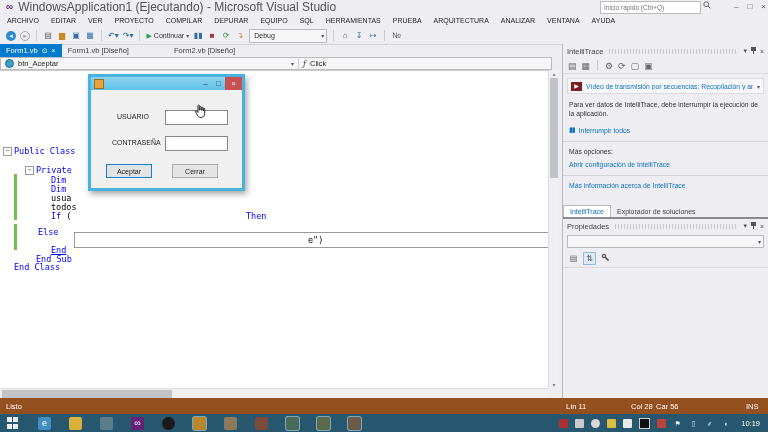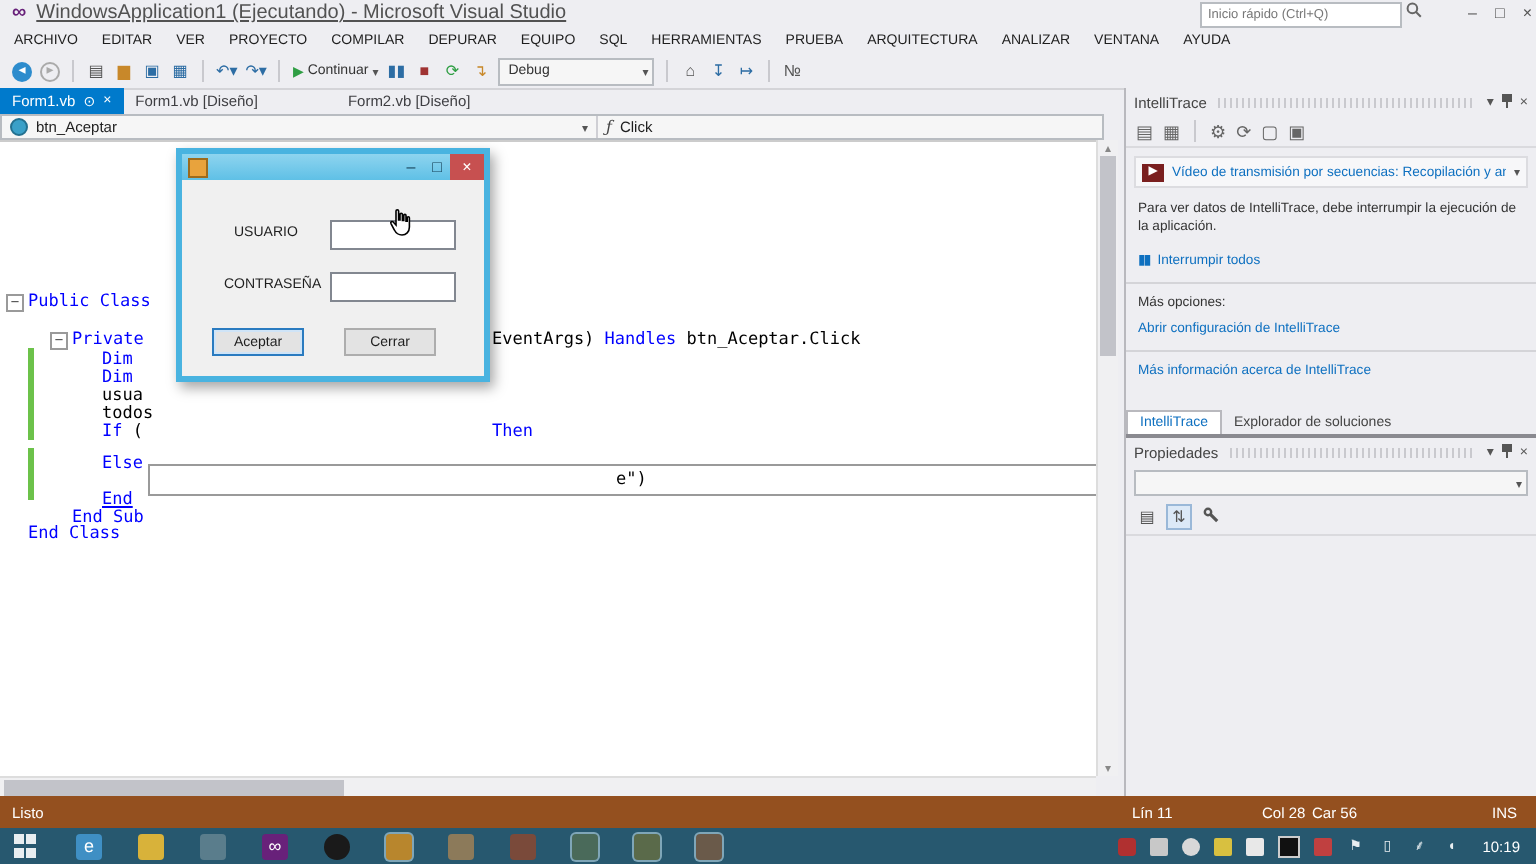--- a/index.html
+++ b/index.html
@@ -3,21 +3,21 @@
 <meta charset="utf-8">
 <style>
   html,body{margin:0;padding:0;background:#555;}
   .screen{position:relative;width:768px;height:432px;background:#eeeef2;
     font-family:"Liberation Sans",sans-serif;overflow:hidden;font-size:8px;color:#1e1e1e;}
   .abs{position:absolute;}
 
   
   .titlebar{position:absolute;left:0;top:0;width:768px;height:13px;background:#eeeef2;display:flex;align-items:center;}
   .vs-logo{color:#68217a;font-weight:bold;font-size:10px;margin:0 5px 0 6px;line-height:10px;}
-  .win-title{font-size:10px;color:#525252;text-decoration:underline;}
+  .win-title{font-size:12px;color:#525252;}
   .quick-launch{position:absolute;left:600px;top:1px;width:96px;height:11px;background:#fff;
     border:1px solid #b8bcc1;font-size:6.5px;color:#777;display:flex;align-items:center;padding-left:3px;}
   .win-btns{position:absolute;right:2px;top:0;display:flex;gap:9px;color:#555;font-size:8px;align-items:center;height:13px;}
   .qmag{position:absolute;left:703px;top:1px;}
 
   
   .menubar{position:absolute;left:0;top:13px;width:768px;height:14px;display:flex;gap:12px;align-items:center;padding-left:7px;font-size:7px;color:#1e1e1e;}
   .menubar span{cursor:default;}
 
   
@@ -218,30 +218,29 @@
 
   <div class="editor">
     <span class="fold" style="left:3px;top:76px;">−</span>
     <span class="fold" style="left:25px;top:95px;">−</span>
     <div class="chbar" style="top:103px;height:46px;"></div>
     <div class="chbar" style="top:153px;height:26px;"></div>
 
     <span class="tok kw" style="left:14px;top:75px;">Public Class</span>
 
     <span class="tok kw" style="left:36px;top:94px;">Private </span>
-    <span class="tok" style="left:246px;top:94px;"><span>EventArgs) </span><span class="kw">Handles</span><span> btn_Aceptar.Click</span></span>
 
     <span class="tok kw" style="left:51px;top:104px;">Dim</span>
     <span class="tok kw" style="left:51px;top:113px;">Dim</span>
     <span class="tok" style="left:51px;top:122px;">usua</span>
     <span class="tok" style="left:51px;top:131px;">todos</span>
     <span class="tok" style="left:51px;top:140px;"><span class="kw">If</span><span> (</span></span>
     <span class="tok kw" style="left:246px;top:140px;">Then</span>
 
-    <span class="tok kw" style="left:51px;top:156px;">Else</span>
+    <span class="tok kw" style="left:38px;top:156px;">Else</span>
     <div class="stmtbox"></div>
     <span class="tok" style="left:308px;top:164px;">e")</span>
     <span class="tok kw" style="left:51px;top:174px;text-decoration:underline;">End</span>
     <span class="tok kw" style="left:36px;top:183px;">End Sub</span>
     <span class="tok kw" style="left:14px;top:191px;">End Class</span>
   </div>
 
   <div class="vscroll">
     <span class="sc-ar" style="top:0;">▴</span>
     <div class="vthumb"></div>

